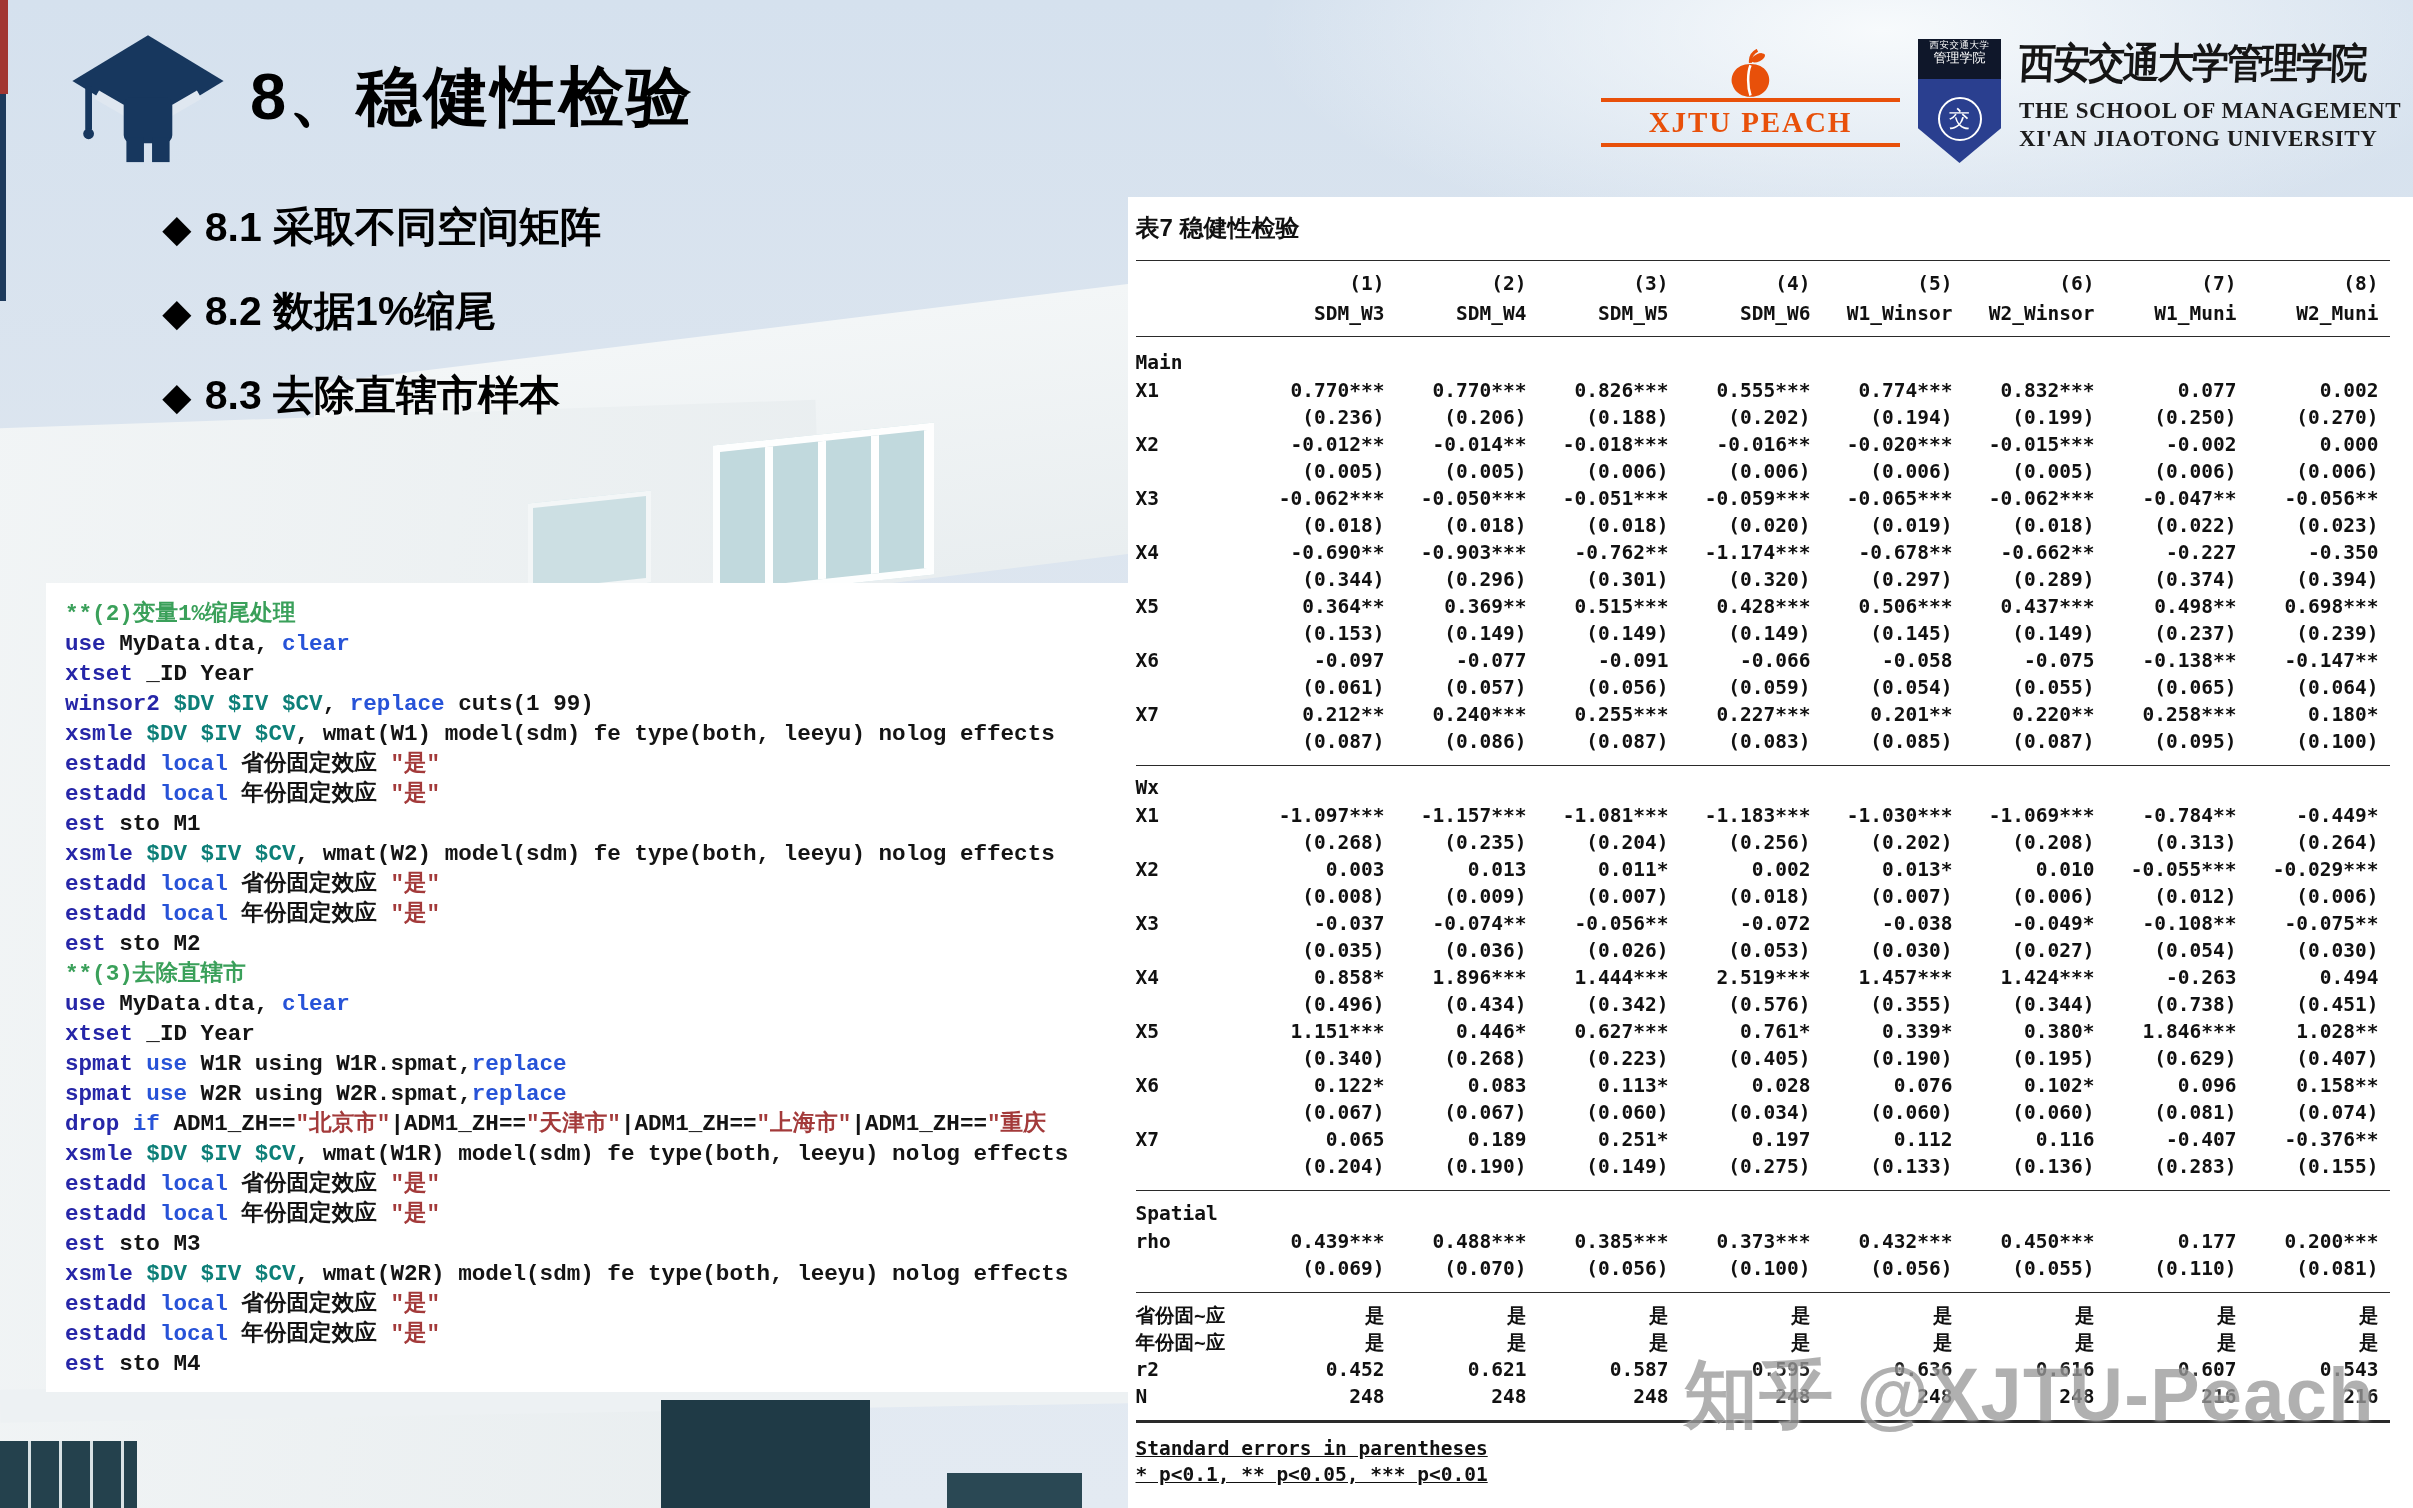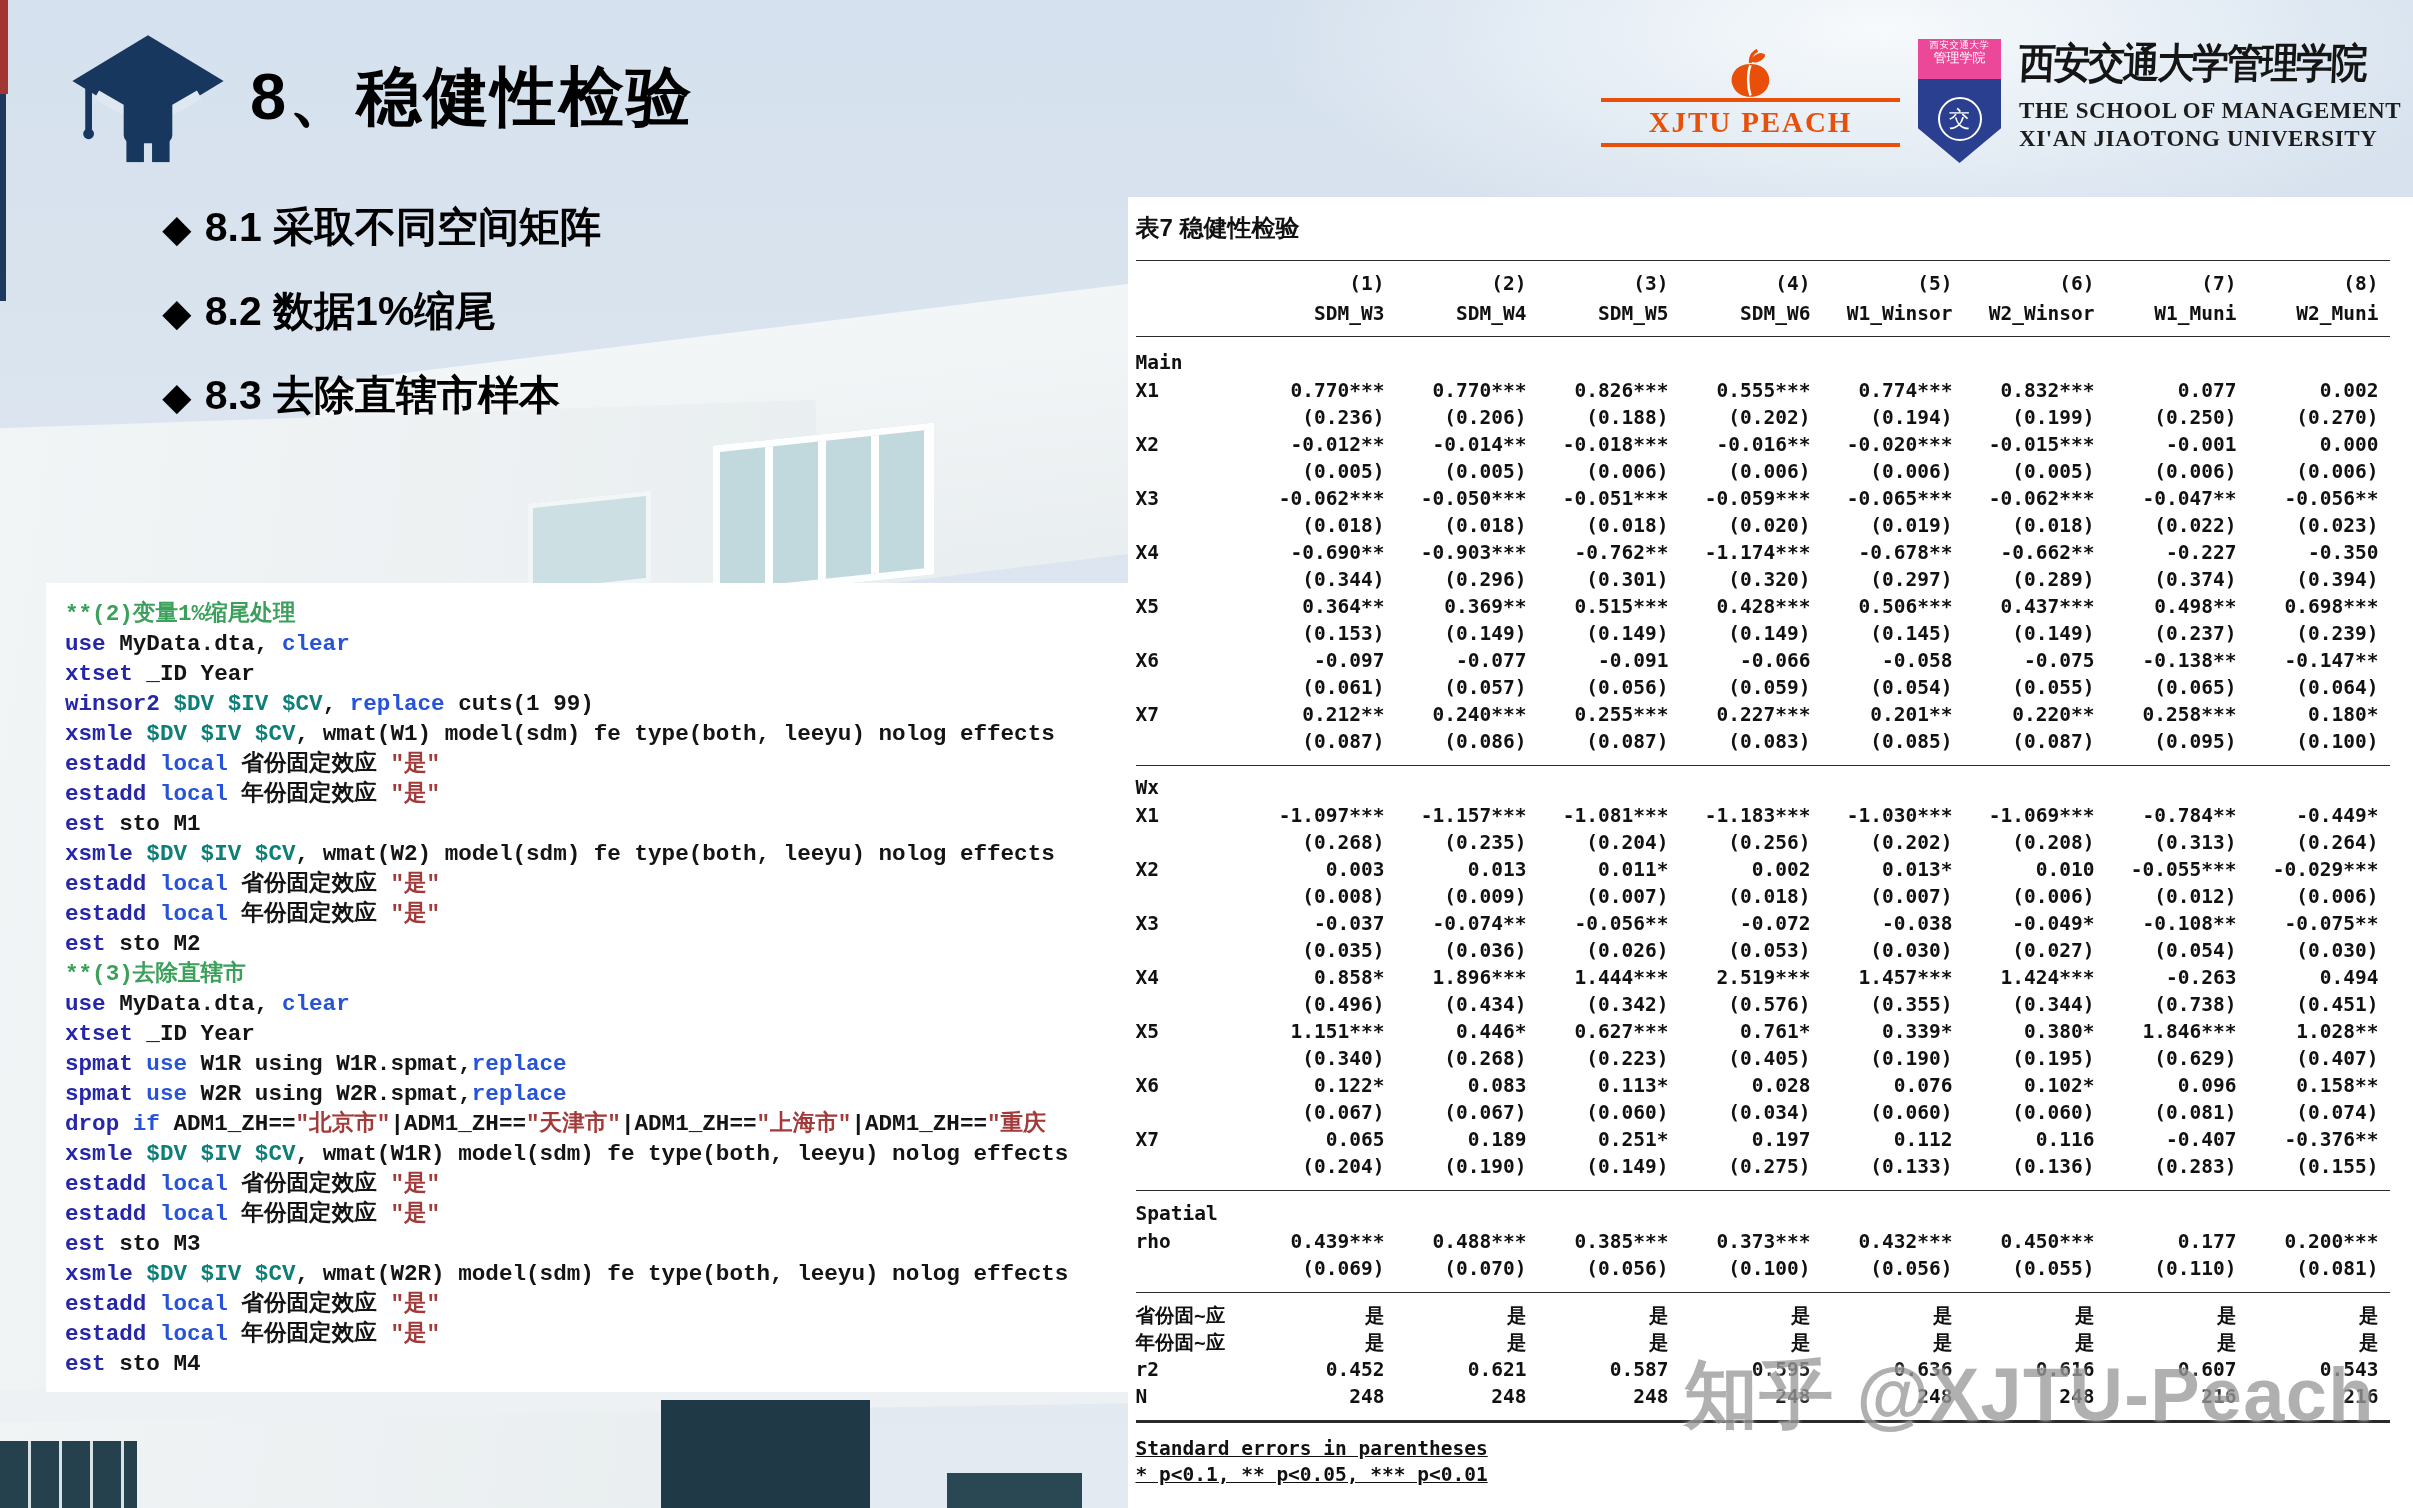--- a/index.html
+++ b/index.html
@@ -30,21 +30,21 @@
   .page-title{left:250px;top:53px;font-size:65px;font-weight:900;letter-spacing:2.5px;color:#000;}
   .bullets{left:163px;top:200px;}
   .bullet-item{font-size:41px;font-weight:900;color:#000;margin-bottom:29px;white-space:nowrap;}
   .bullet-item .dmd{font-size:36px;margin-right:14px;}
   
   .peach-logo{left:1601px;top:49px;width:299px;text-align:center;}
   .peach-logo .pic{height:49px;}
   .peach-text{font-family:"Liberation Serif", serif;font-weight:900;font-size:29px;color:#e8500a;
     border-top:4.4px solid #e8500a;border-bottom:4.4px solid #e8500a;padding:3.8px 2.5px;letter-spacing:1.9px;white-space:nowrap;}
   .shield{left:1918px;top:39px;width:83px;height:124px;clip-path:polygon(0 0,100% 0,100% 72%,50% 100%,0 72%);background:#2a3f8f;}
-  .shield .band{width:100%;height:40px;background:#ec4899;color:#fff;text-align:center;overflow:hidden;}
+  .shield .band{width:100%;height:40px;background:#0f172a;color:#fff;text-align:center;overflow:hidden;}
   .shield .band .t1{font-size:9.4px;line-height:11.3px;letter-spacing:0.6px;}
   .shield .band .t2{font-size:13px;font-weight:normal;line-height:16.3px;}
   .shield .ring{width:40px;height:40px;border:2.5px solid #fff;border-radius:50%;margin:17.6px auto 0;
     color:#fff;font-size:21.4px;line-height:40px;text-align:center;font-family:"Liberation Serif",serif;}
   .school-text{left:2019px;top:36px;width:377px;}
   .school-cn{font-family:"Liberation Serif", serif;font-weight:900;font-size:41px;color:#151515;
     transform:scaleX(.9) skewX(-3deg);transform-origin:left;white-space:nowrap;letter-spacing:-2.5px;}
   .school-en{font-family:"Liberation Serif", serif;font-weight:700;font-size:23px;color:#1c1c1c;
     line-height:28px;letter-spacing:0.6px;margin-top:6.3px;white-space:nowrap;}
   
@@ -168,21 +168,21 @@
       <div class="hr"></div>
       <div class="hdrpad">
         <div class="trow"><div class="tlabel"></div><div class="tcell">(1)</div><div class="tcell">(2)</div><div class="tcell">(3)</div><div class="tcell">(4)</div><div class="tcell">(5)</div><div class="tcell">(6)</div><div class="tcell">(7)</div><div class="tcell">(8)</div></div>
         <div class="trow"><div class="tlabel"></div><div class="tcell">SDM_W3</div><div class="tcell">SDM_W4</div><div class="tcell">SDM_W5</div><div class="tcell">SDM_W6</div><div class="tcell">W1_Winsor</div><div class="tcell">W2_Winsor</div><div class="tcell">W1_Muni</div><div class="tcell">W2_Muni</div></div>
       </div>
       <div class="hr"></div>
       <div class="sp" style="height: 11.3px;"></div>
       <div class="slabel">Main</div>
       <div class="trow"><div class="tlabel">X1</div><div class="tcell">0.770***</div><div class="tcell">0.770***</div><div class="tcell">0.826***</div><div class="tcell">0.555***</div><div class="tcell">0.774***</div><div class="tcell">0.832***</div><div class="tcell">0.077</div><div class="tcell">0.002</div></div>
       <div class="trow"><div class="tlabel"></div><div class="tcell">(0.236)</div><div class="tcell">(0.206)</div><div class="tcell">(0.188)</div><div class="tcell">(0.202)</div><div class="tcell">(0.194)</div><div class="tcell">(0.199)</div><div class="tcell">(0.250)</div><div class="tcell">(0.270)</div></div>
-      <div class="trow"><div class="tlabel">X2</div><div class="tcell">-0.012**</div><div class="tcell">-0.014**</div><div class="tcell">-0.018***</div><div class="tcell">-0.016**</div><div class="tcell">-0.020***</div><div class="tcell">-0.015***</div><div class="tcell">-0.001</div><div class="tcell">0.000</div></div>
+      <div class="trow"><div class="tlabel">X2</div><div class="tcell">-0.012**</div><div class="tcell">-0.014**</div><div class="tcell">-0.018***</div><div class="tcell">-0.016**</div><div class="tcell">-0.020***</div><div class="tcell">-0.015***</div><div class="tcell">-0.002</div><div class="tcell">0.000</div></div>
       <div class="trow"><div class="tlabel"></div><div class="tcell">(0.005)</div><div class="tcell">(0.005)</div><div class="tcell">(0.006)</div><div class="tcell">(0.006)</div><div class="tcell">(0.006)</div><div class="tcell">(0.005)</div><div class="tcell">(0.006)</div><div class="tcell">(0.006)</div></div>
       <div class="trow"><div class="tlabel">X3</div><div class="tcell">-0.062***</div><div class="tcell">-0.050***</div><div class="tcell">-0.051***</div><div class="tcell">-0.059***</div><div class="tcell">-0.065***</div><div class="tcell">-0.062***</div><div class="tcell">-0.047**</div><div class="tcell">-0.056**</div></div>
       <div class="trow"><div class="tlabel"></div><div class="tcell">(0.018)</div><div class="tcell">(0.018)</div><div class="tcell">(0.018)</div><div class="tcell">(0.020)</div><div class="tcell">(0.019)</div><div class="tcell">(0.018)</div><div class="tcell">(0.022)</div><div class="tcell">(0.023)</div></div>
       <div class="trow"><div class="tlabel">X4</div><div class="tcell">-0.690**</div><div class="tcell">-0.903***</div><div class="tcell">-0.762**</div><div class="tcell">-1.174***</div><div class="tcell">-0.678**</div><div class="tcell">-0.662**</div><div class="tcell">-0.227</div><div class="tcell">-0.350</div></div>
       <div class="trow"><div class="tlabel"></div><div class="tcell">(0.344)</div><div class="tcell">(0.296)</div><div class="tcell">(0.301)</div><div class="tcell">(0.320)</div><div class="tcell">(0.297)</div><div class="tcell">(0.289)</div><div class="tcell">(0.374)</div><div class="tcell">(0.394)</div></div>
       <div class="trow"><div class="tlabel">X5</div><div class="tcell">0.364**</div><div class="tcell">0.369**</div><div class="tcell">0.515***</div><div class="tcell">0.428***</div><div class="tcell">0.506***</div><div class="tcell">0.437***</div><div class="tcell">0.498**</div><div class="tcell">0.698***</div></div>
       <div class="trow"><div class="tlabel"></div><div class="tcell">(0.153)</div><div class="tcell">(0.149)</div><div class="tcell">(0.149)</div><div class="tcell">(0.149)</div><div class="tcell">(0.145)</div><div class="tcell">(0.149)</div><div class="tcell">(0.237)</div><div class="tcell">(0.239)</div></div>
       <div class="trow"><div class="tlabel">X6</div><div class="tcell">-0.097</div><div class="tcell">-0.077</div><div class="tcell">-0.091</div><div class="tcell">-0.066</div><div class="tcell">-0.058</div><div class="tcell">-0.075</div><div class="tcell">-0.138**</div><div class="tcell">-0.147**</div></div>
       <div class="trow"><div class="tlabel"></div><div class="tcell">(0.061)</div><div class="tcell">(0.057)</div><div class="tcell">(0.056)</div><div class="tcell">(0.059)</div><div class="tcell">(0.054)</div><div class="tcell">(0.055)</div><div class="tcell">(0.065)</div><div class="tcell">(0.064)</div></div>
       <div class="trow"><div class="tlabel">X7</div><div class="tcell">0.212**</div><div class="tcell">0.240***</div><div class="tcell">0.255***</div><div class="tcell">0.227***</div><div class="tcell">0.201**</div><div class="tcell">0.220**</div><div class="tcell">0.258***</div><div class="tcell">0.180*</div></div>

